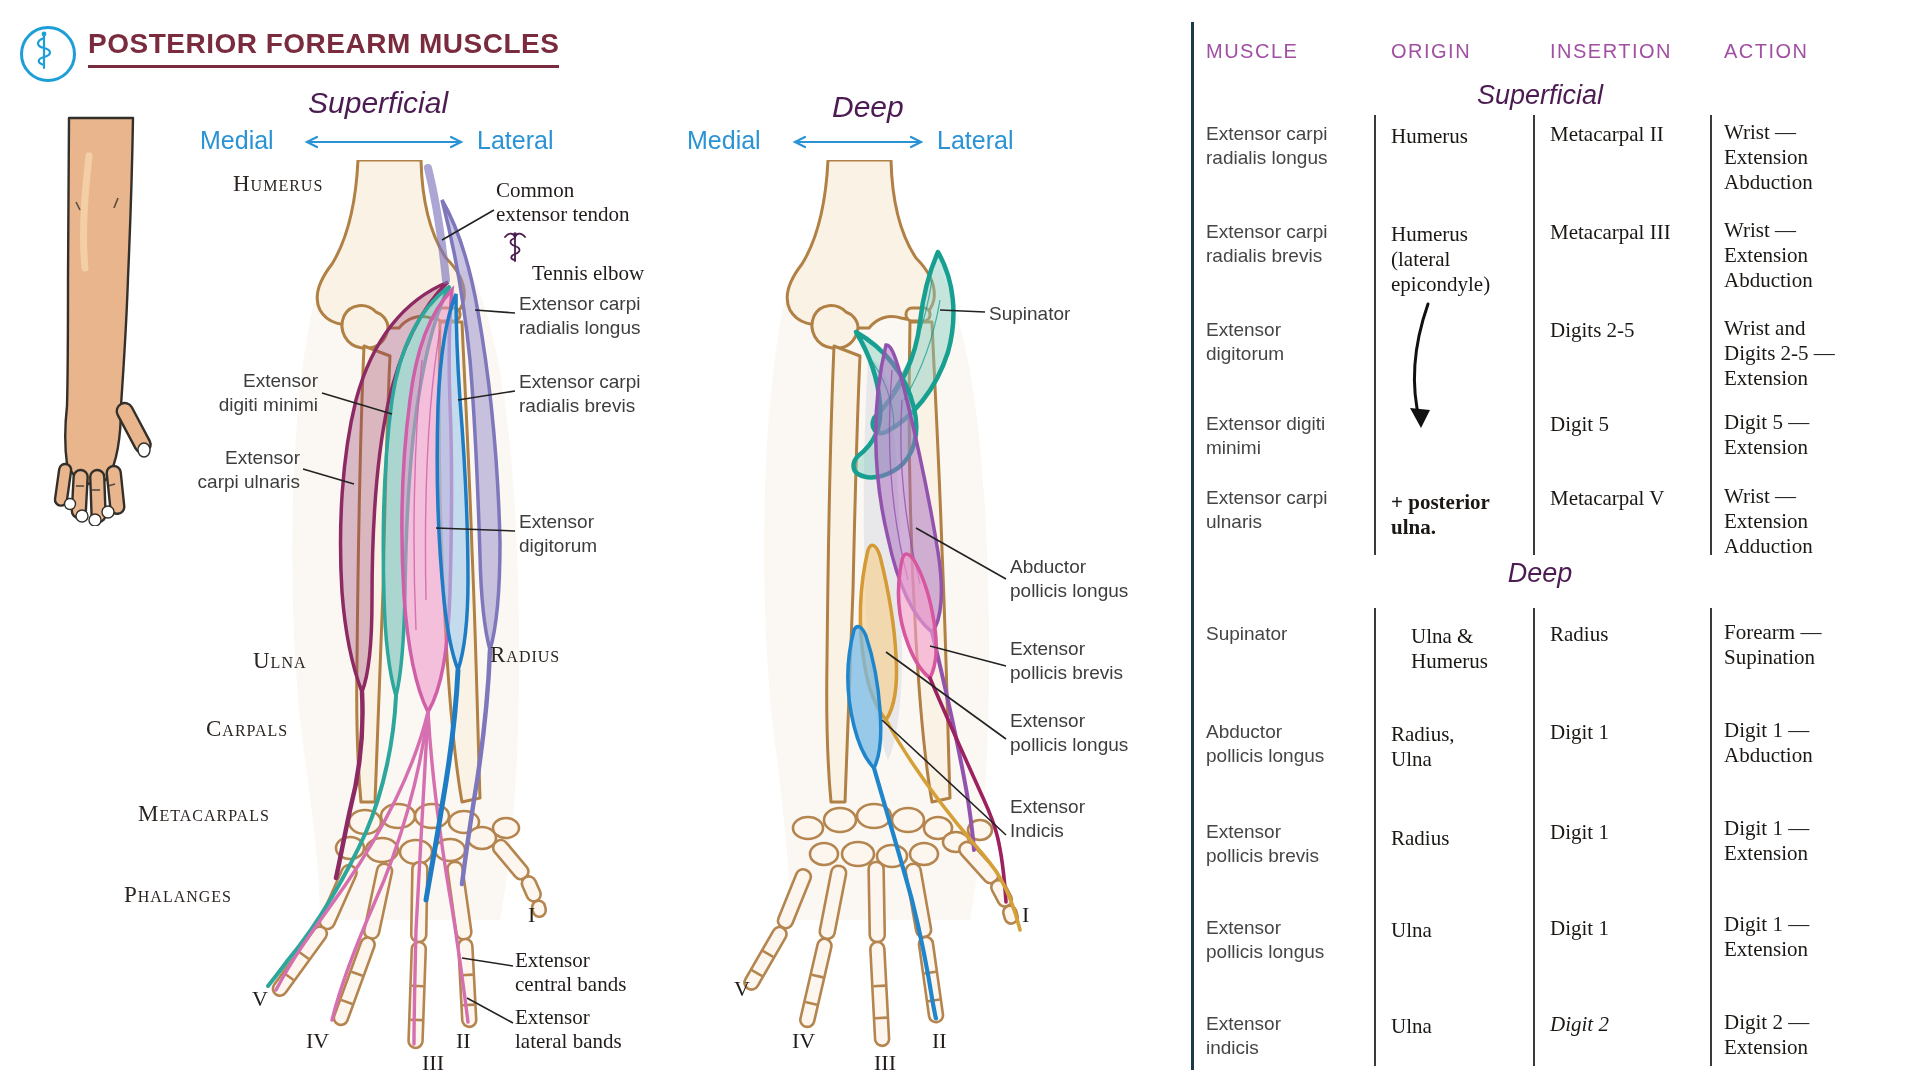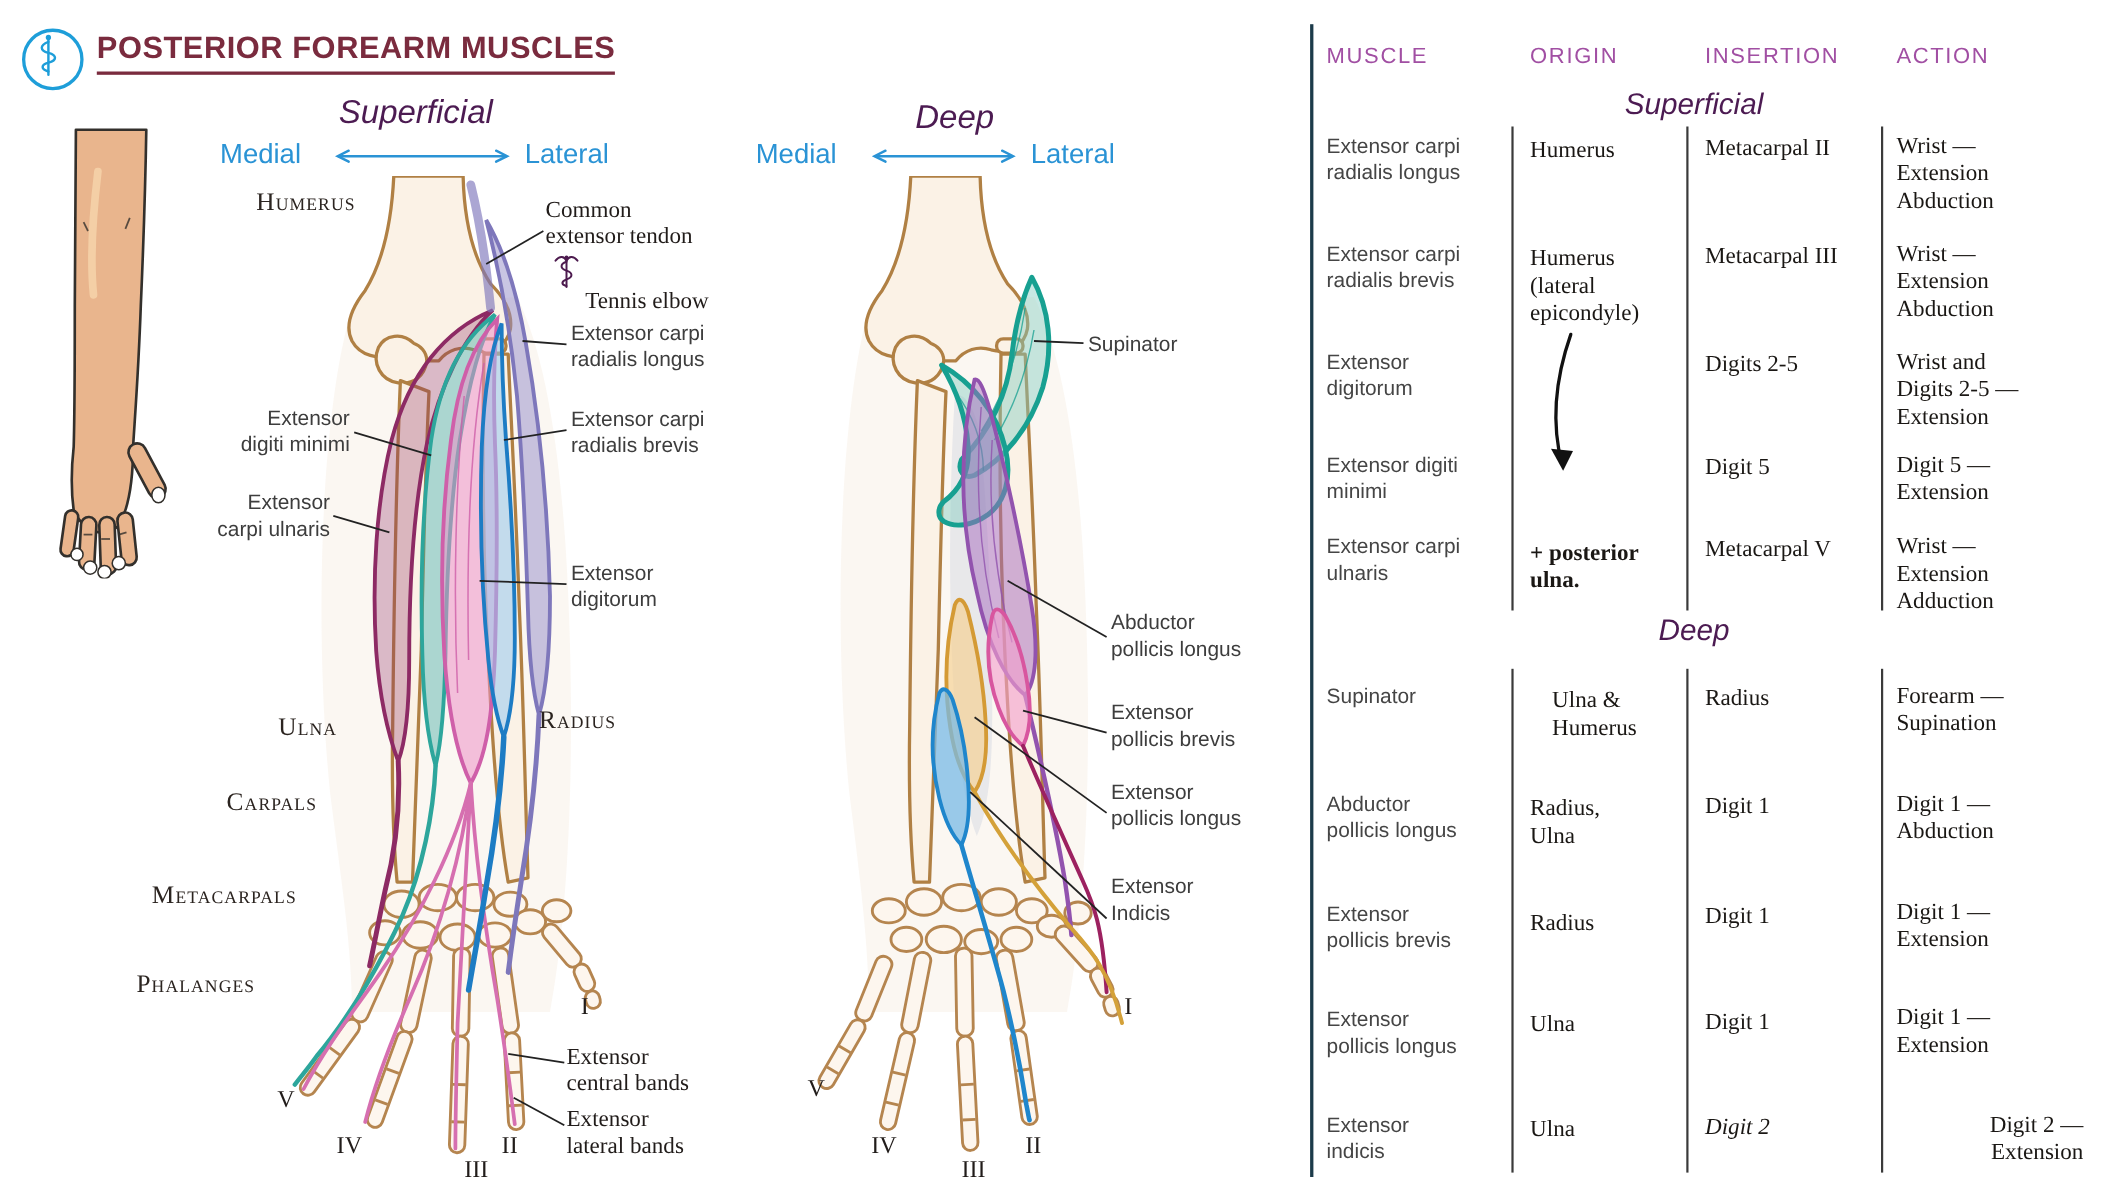--- a/index.html
+++ b/index.html
@@ -468,17 +468,17 @@
     <div class="abs cell-serif pre" style="left:1391px;top:918px;width:135px;">Ulna</div>
     <div class="abs cell-serif pre" style="left:1550px;top:916px;width:160px;">Digit 1</div>
     <div class="abs cell-serif pre" style="left:1724px;top:912px;width:170px;">Digit 1 —
 Extension</div>
   </div>
   <div>
     <div class="abs cell-muscle pre" style="left:1206px;top:1012px;">Extensor
 indicis</div>
     <div class="abs cell-serif pre" style="left:1391px;top:1014px;width:135px;">Ulna</div>
     <div class="abs cell-serif pre" style="left:1550px;top:1012px;width:160px;font-style:italic;">Digit 2</div>
-    <div class="abs cell-serif pre" style="left:1724px;top:1010px;width:170px;text-align:right;">Digit 2 —
+    <div class="abs cell-serif pre" style="left:1724px;top:1010px;width:170px;">Digit 2 —
 Extension</div>
   </div>
 
 </div>
 
 </body></html>

